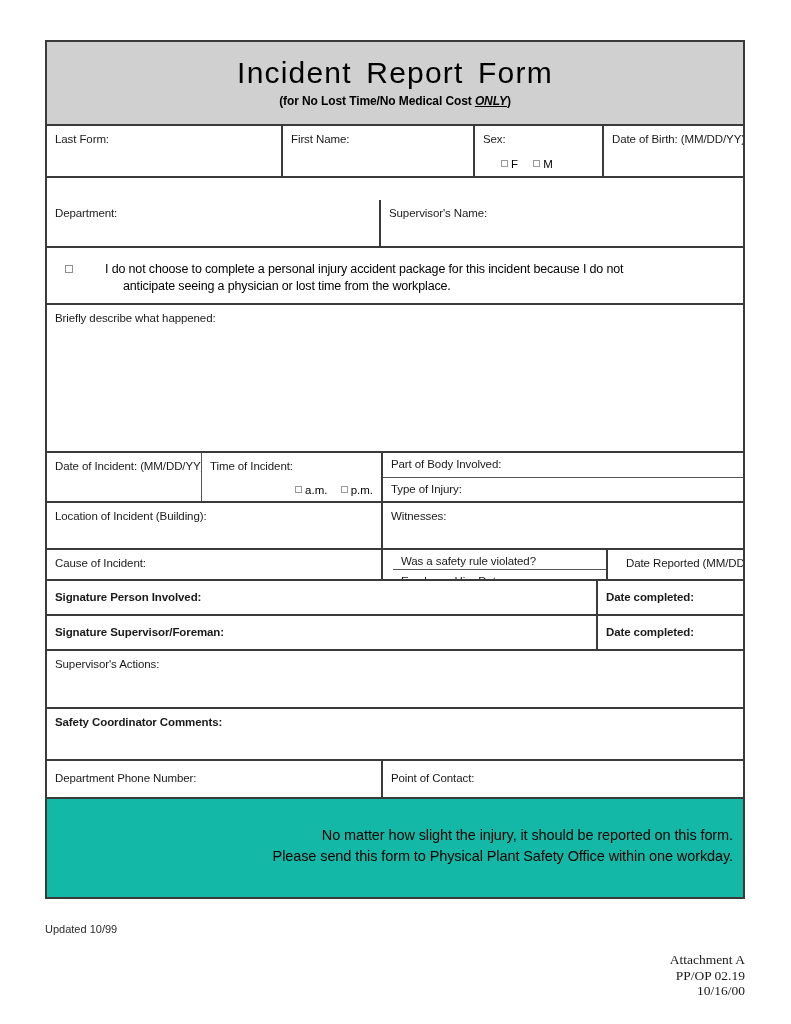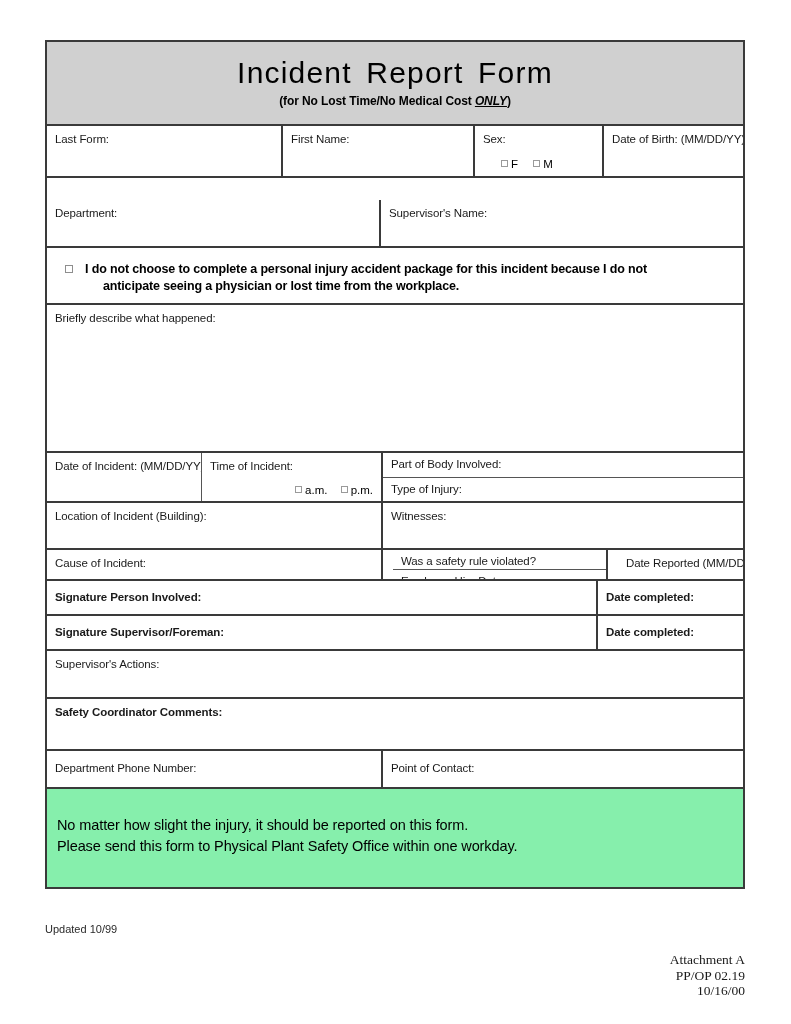--- a/index.html
+++ b/index.html
@@ -138,31 +138,32 @@
   #declaration-checkbox {
     width: 8px; height: 8px;
     border: 1px solid #8e8e8e;
     box-sizing: border-box;
     flex: 0 0 auto;
     margin: 4px 12px 0 4px;
     background: #fff;
   }
   #declaration-text {
     font-size: 12.5px;
-    font-weight: bold;
+    font-weight: normal;
     line-height: 17px;
     letter-spacing: -0.15px;
     padding-right: 10px;
+    margin-left: 20px;
   }
   #declaration-text .ind { display: block; padding-left: 18px; }
 
   
   #notice-band {
-    background: #86efac;
-    text-align: left;
+    background: #14b8a6;
+    text-align: right;
     padding: 26px 10px 30px 10px;
     box-sizing: border-box;
   }
   #notice-band .nline {
     font-size: 14.5px;
     line-height: 21px;
     letter-spacing: -0.1px;
   }
 
   
@@ -297,21 +298,21 @@
 
     <div class="row" style="height:35px;">
       <div class="cell" style="width:551px; padding-top:10px;">
         <div class="lbl bold">Signature Supervisor/Foreman:</div>
       </div>
       <div class="cell last" style="flex:1; padding-top:10px;">
         <div class="lbl bold">Date completed:</div>
       </div>
     </div>
 
-    <div class="row" style="height:48px;">
+    <div class="row" style="height:58px;">
       <div class="cell last" style="flex:1;">
         <div class="lbl">Supervisor's Actions:</div>
       </div>
     </div>
 
     <div class="row" style="height:52px;">
       <div class="cell last" style="flex:1;">
         <div class="lbl bold">Safety Coordinator Comments:</div>
       </div>
     </div>

